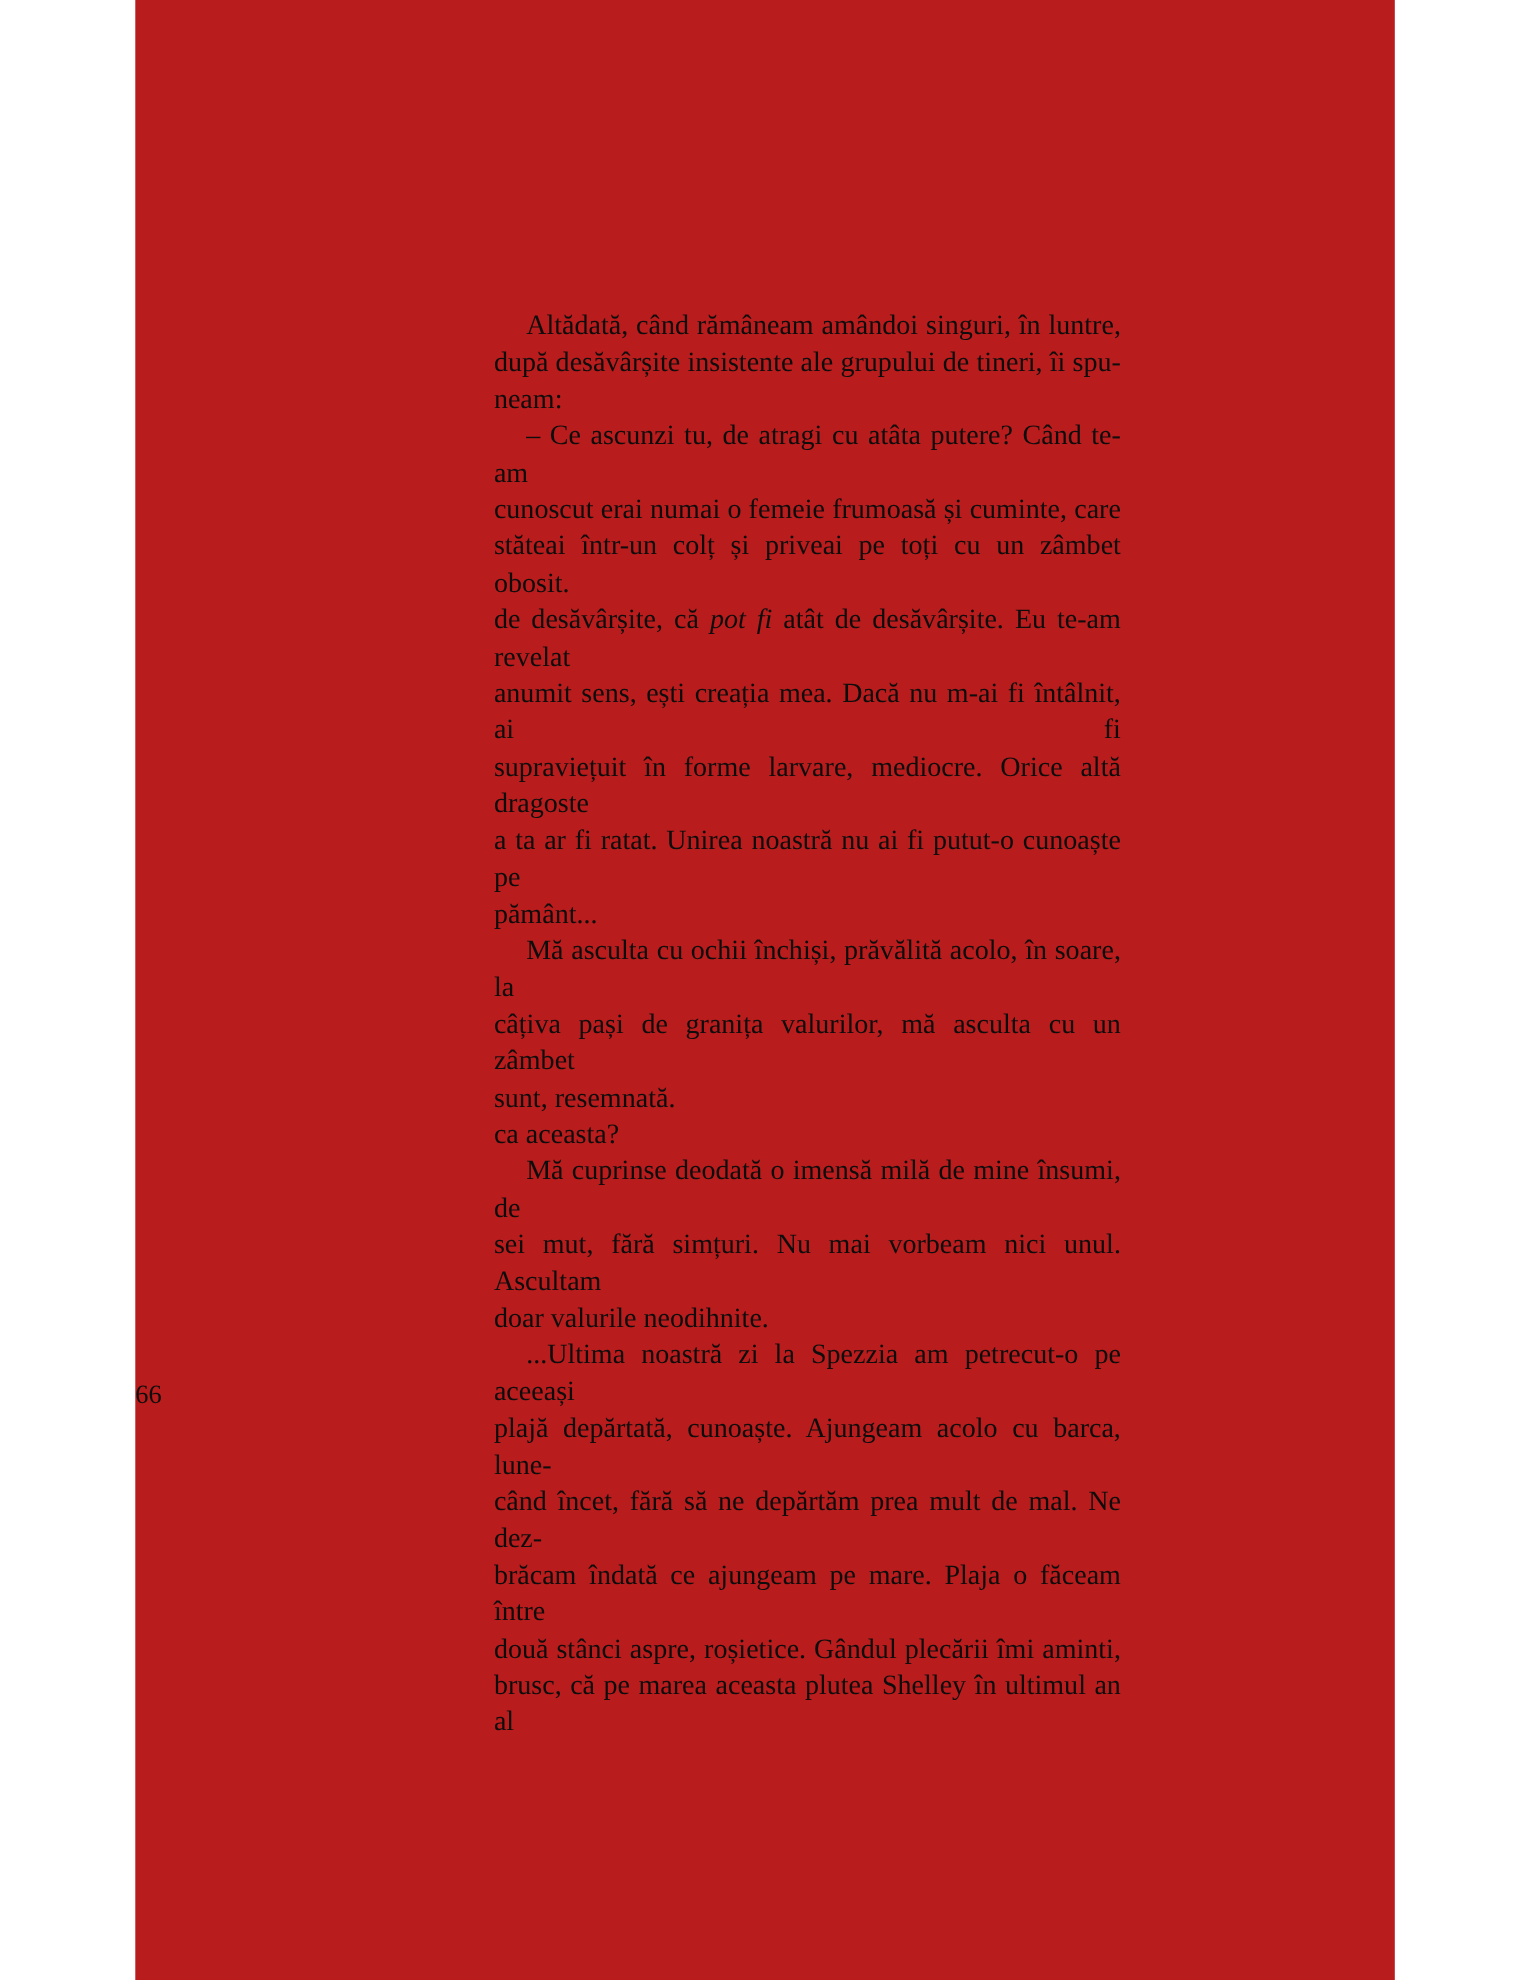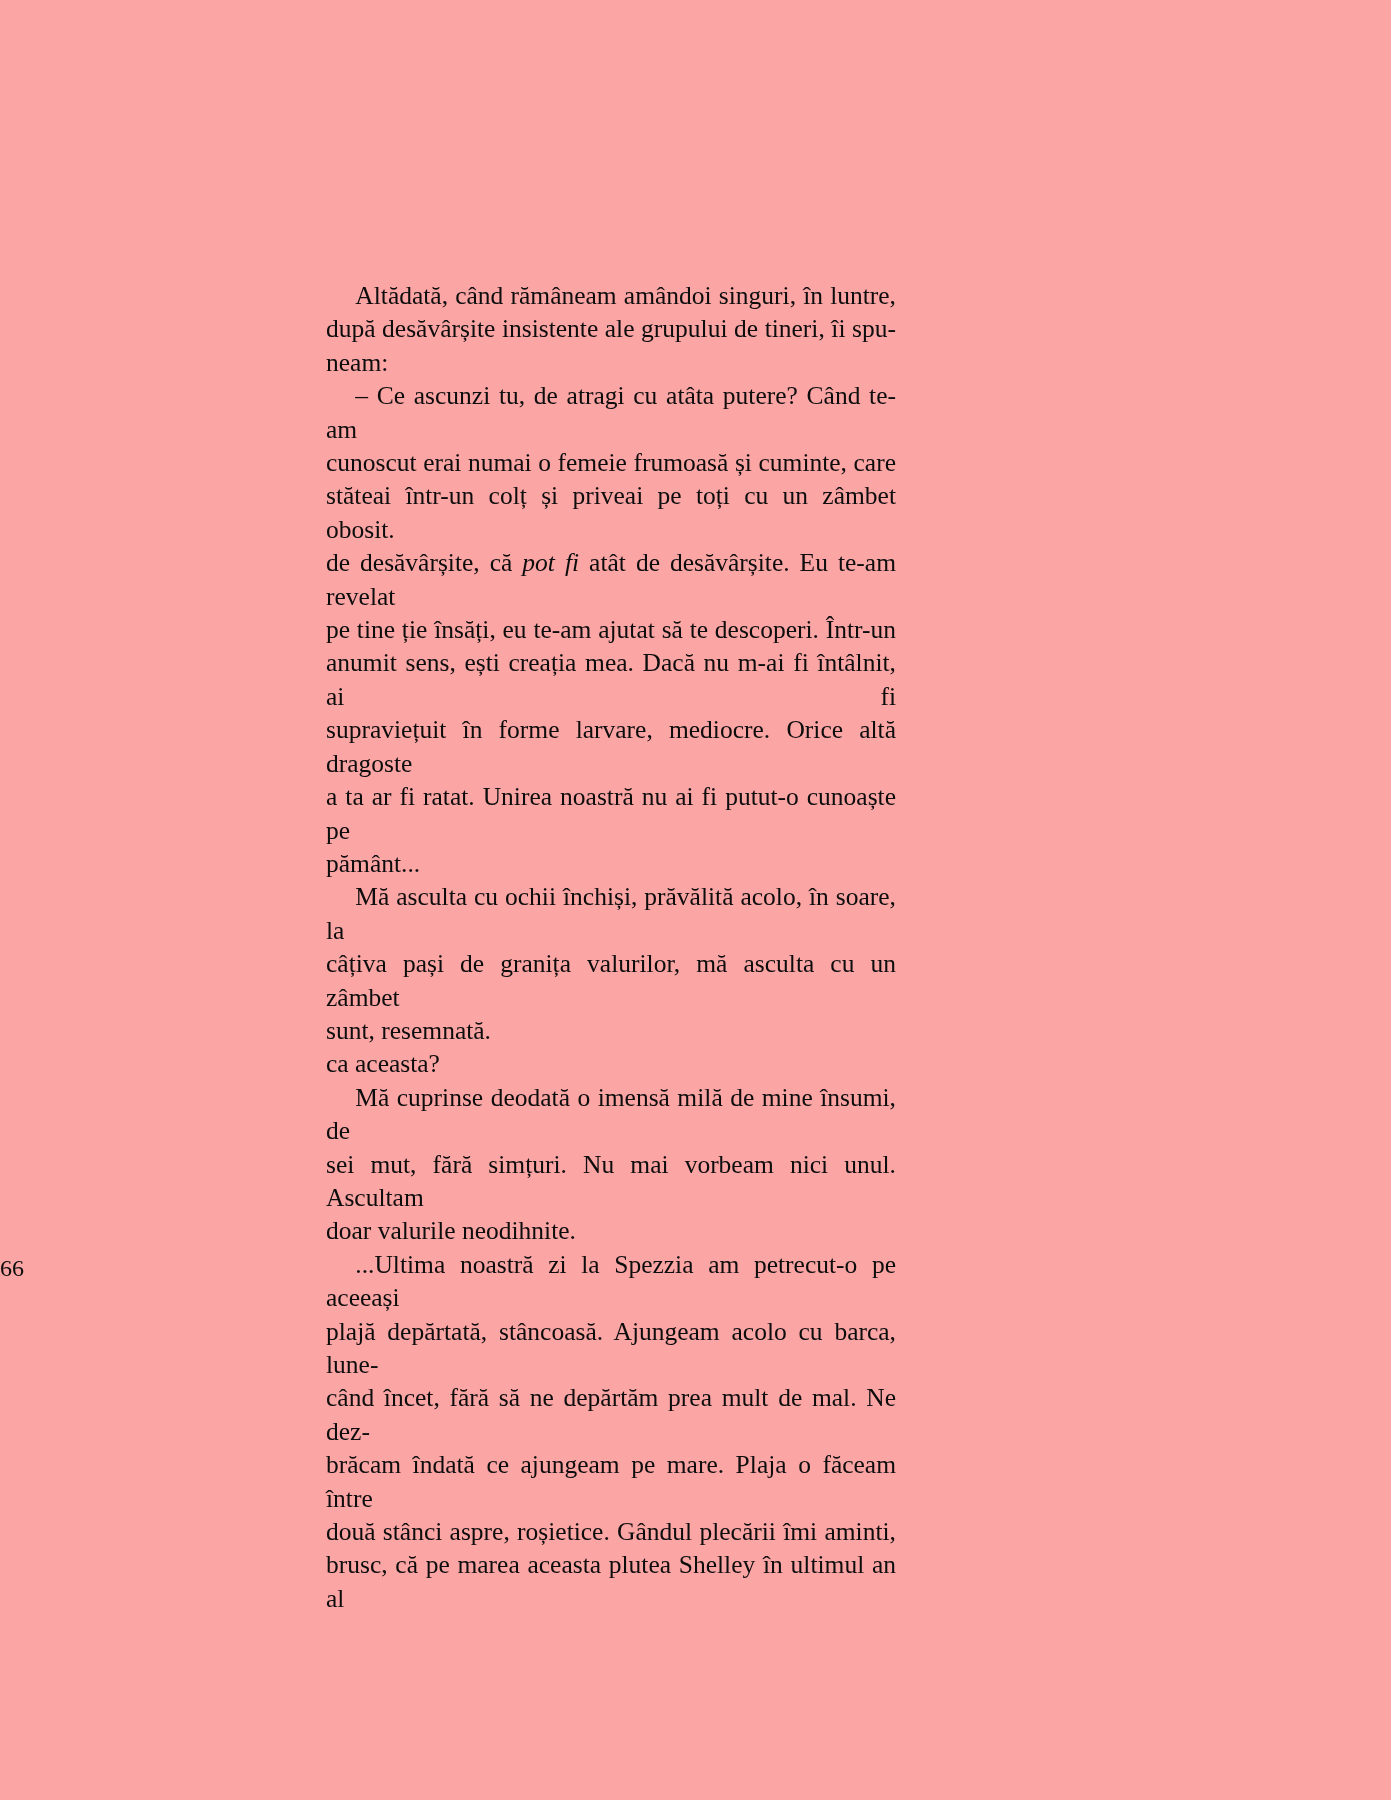--- a/index.html
+++ b/index.html
@@ -2,23 +2,23 @@
 <html><head>
 <meta charset="utf-8">
 <style>
   html, body {
     margin: 0;
     padding: 0;
     background: #ffffff;
   }
   .page {
     position: relative;
-    width: 1391px;
+    width: 1145px;
     height: 1800px;
-    background: #fca5a5;
+    background: #b91c1c;
     margin: 0 auto;
     overflow: hidden;
   }
   .text-block {
     position: absolute;
     left: 326px;
     top: 279px;
     width: 570px;
     font-family: "Liberation Serif", "DejaVu Serif", serif;
     font-size: 25.5px;
@@ -60,34 +60,33 @@
 <div class="page">
 
   <div class="text-block" id="body-text">
       <span class="line"><span class="ind"></span>Altădată, când rămâneam amândoi singuri, în luntre,</span>
       <span class="line">după desăvârșite insistente ale grupului de tineri, îi spu-</span>
       <span class="line last">neam:</span>
       <span class="line"><span class="ind"></span>– Ce ascunzi tu, de atragi cu atâta putere? Când te-am</span>
       <span class="line">cunoscut erai numai o femeie frumoasă și cuminte, care</span>
       <span class="line">stăteai într-un colț și priveai pe toți cu un zâmbet obosit.</span>
       <span class="line">de desăvârșite, că <em>pot fi</em> atât de desăvârșite. Eu te-am revelat</span>
-      <span class="line">pe tine ție însăți, eu te-am ajutat să te descoperi. Într-un</span>
       <span class="line">anumit sens, ești creația mea. Dacă nu m-ai fi întâlnit, ai fi</span>
       <span class="line">supraviețuit în forme larvare, mediocre. Orice altă dragoste</span>
       <span class="line">a ta ar fi ratat. Unirea noastră nu ai fi putut-o cunoaște pe</span>
       <span class="line last">pământ...</span>
       <span class="line"><span class="ind"></span>Mă asculta cu ochii închiși, prăvălită acolo, în soare, la</span>
       <span class="line">câțiva pași de granița valurilor, mă asculta cu un zâmbet</span>
       <span class="line last">sunt, resemnată.</span>
       <span class="line last">ca aceasta?</span>
       <span class="line"><span class="ind"></span>Mă cuprinse deodată o imensă milă de mine însumi, de</span>
       <span class="line">sei mut, fără simțuri. Nu mai vorbeam nici unul. Ascultam</span>
       <span class="line last">doar valurile neodihnite.</span>
       <span class="line"><span class="ind"></span>...Ultima noastră zi la Spezzia am petrecut-o pe aceeași</span>
-      <span class="line">plajă depărtată, stâncoasă. Ajungeam acolo cu barca, lune-</span>
+      <span class="line">plajă depărtată, cunoaște. Ajungeam acolo cu barca, lune-</span>
       <span class="line">când încet, fără să ne depărtăm prea mult de mal. Ne dez-</span>
       <span class="line">brăcam îndată ce ajungeam pe mare. Plaja o făceam între</span>
       <span class="line">două stânci aspre, roșietice. Gândul plecării îmi aminti,</span>
       <span class="line">brusc, că pe marea aceasta plutea Shelley în ultimul an al</span>
     </div>
 
   <div class="page-number">66</div>
 
 </div>
 

